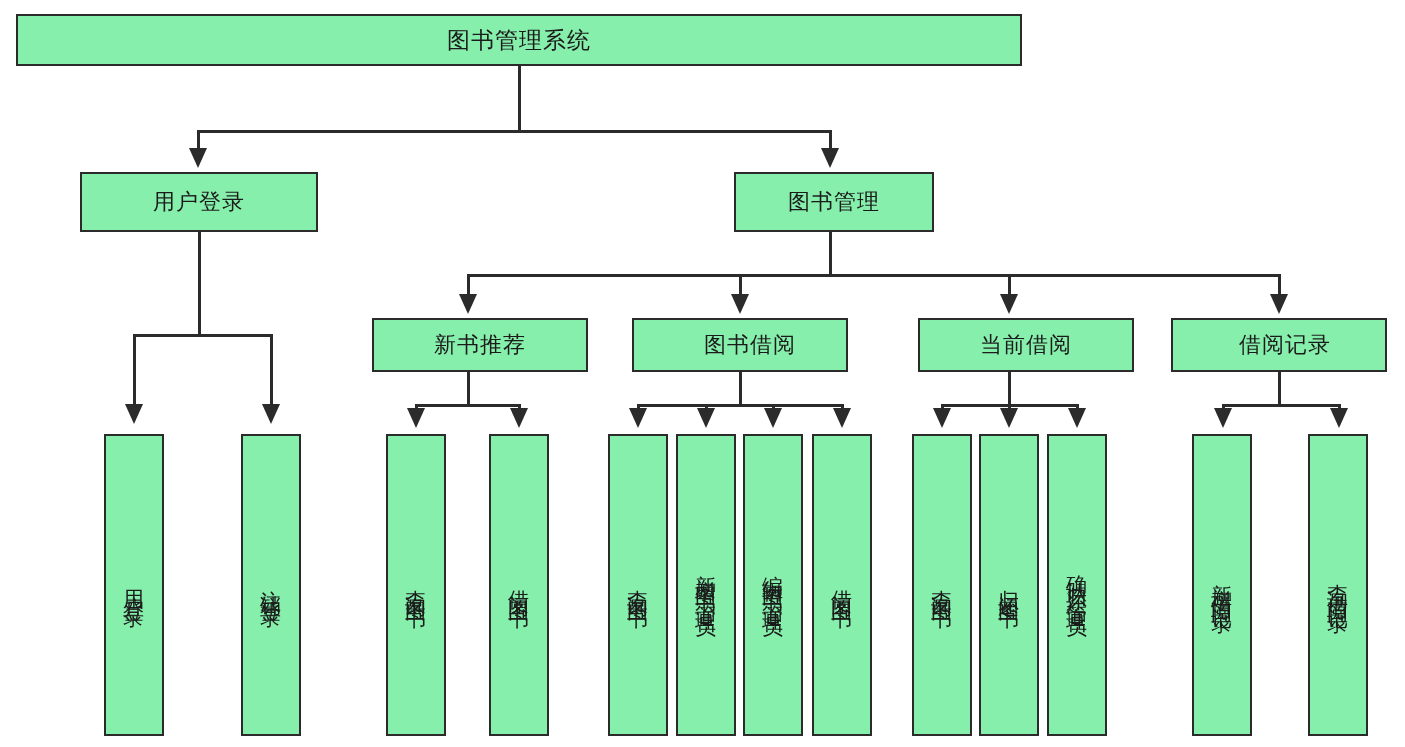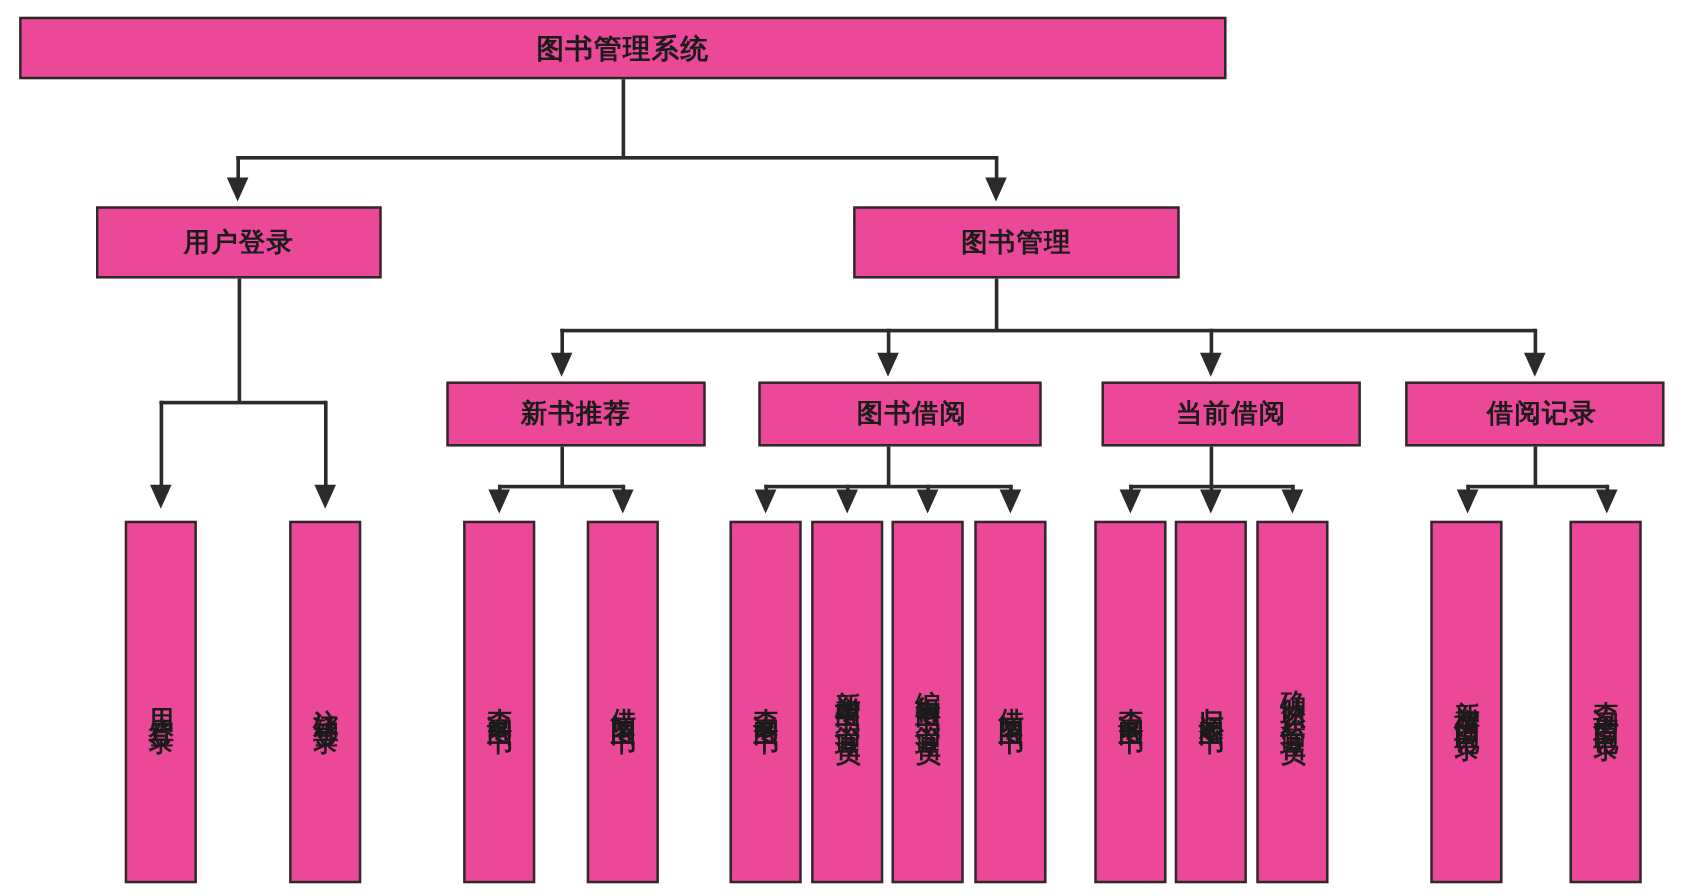--- a/index.html
+++ b/index.html
@@ -12,27 +12,26 @@
     position:relative;
     width:1405px;
     height:747px;
     background:#ffffff;
     overflow:hidden;
   }
   
   .node{
     position:absolute;
     box-sizing:border-box;
-    background:#ec4899;
+    background:#86efac;
     border:2.5px solid #2b2b2b;
     display:flex;
     align-items:center;
     justify-content:center;
     text-align:left;
-    font-weight:bold;
   }
   .node .label{
     font-size:22px;
     line-height:1.15;
     letter-spacing:1px;
     color:#1b1b1b;
     white-space:nowrap;
   }
   .node.root .label{font-size:23px;}
   .node.lvl2 .label{font-size:22px;}
@@ -93,21 +92,21 @@
   <div class="hline" style="left:197px;top:130px;width:634px;"></div>
   <div class="vline" style="left:197px;top:130px;height:20px;"></div>
   <div class="arrow" style="left:189px;top:148px;"></div>
   <div class="vline" style="left:829px;top:130px;height:20px;"></div>
   <div class="arrow" style="left:821px;top:148px;"></div>
 
   <div class="node lvl2" style="left:80px;top:172px;width:238px;height:60px;">
     <span class="label">用户登录</span>
   </div>
 
-  <div class="node lvl2" style="left:711px;top:172px;width:272px;height:60px;">
+  <div class="node lvl2" style="left:734px;top:172px;width:200px;height:60px;">
     <span class="label">图书管理</span>
   </div>
 
   <div class="vline" style="left:198px;top:232px;height:104px;"></div>
   <div class="hline" style="left:133px;top:334px;width:139px;"></div>
   <div class="vline" style="left:133px;top:334px;height:72px;"></div>
   <div class="arrow" style="left:125px;top:404px;"></div>
   <div class="vline" style="left:270px;top:334px;height:72px;"></div>
   <div class="arrow" style="left:262px;top:404px;"></div>
 
@@ -118,21 +117,21 @@
   <div class="vline" style="left:739px;top:274px;height:22px;"></div>
   <div class="arrow" style="left:731px;top:294px;"></div>
   <div class="vline" style="left:1008px;top:274px;height:22px;"></div>
   <div class="arrow" style="left:1000px;top:294px;"></div>
   <div class="vline" style="left:1278px;top:274px;height:22px;"></div>
   <div class="arrow" style="left:1270px;top:294px;"></div>
 
   <div class="node lvl2" style="left:360px;top:318px;width:216px;height:54px;margin-left:12px;">
     <span class="label">新书推荐</span>
   </div>
-  <div class="node lvl2" style="left:632px;top:318px;width:236px;height:54px;padding-left:20px;">
+  <div class="node lvl2" style="left:632px;top:318px;width:216px;height:54px;padding-left:20px;">
     <span class="label">图书借阅</span>
   </div>
   <div class="node lvl2" style="left:918px;top:318px;width:216px;height:54px;">
     <span class="label">当前借阅</span>
   </div>
   <div class="node lvl2" style="left:1171px;top:318px;width:216px;height:54px;padding-left:12px;">
     <span class="label">借阅记录</span>
   </div>
 
   <div class="vline" style="left:467px;top:372px;height:34px;"></div>

